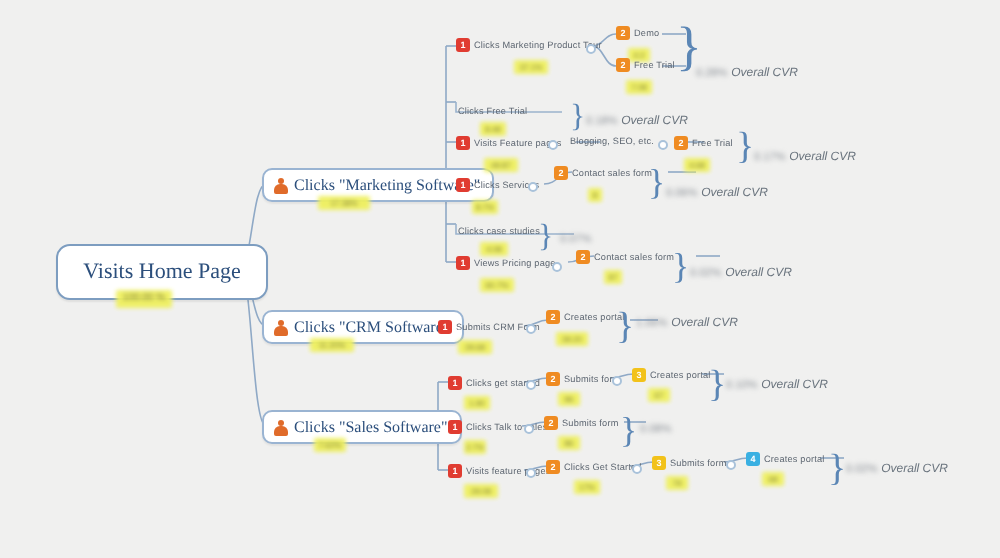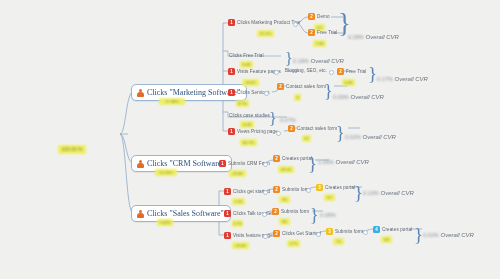--- a/index.html
+++ b/index.html
@@ -180,20 +180,23 @@
       <path d="M261 213 C267 213, 267 211, 273 211"></path>
       <path d="M312 211 L323 211"></path>
 
       <path d="M262 235 C268 235, 268 233, 274 233"></path>
       <path d="M315 233 C321 233, 321 231, 327 231"></path>
       <path d="M362 231 C368 231, 368 229, 374 229"></path>
       <path d="M410 229 L422 229"></path>
     </g>
   </svg>
 
+  <div class="root-node" style="left:28px;top:122px;width:84px;">
+    <span>Visits Home Page</span>
+  </div>
   <div class="chip big" style="left:58px;top:145px;width:28px;">100.00 %</div>
 
   <div class="l1-node" style="left:131px;top:84px;">
     <span class="person-icon"></span>
     <span>Clicks "Marketing Software"</span>
   </div>
   <div class="chip" style="left:159px;top:98px;width:26px;">17.38%</div>
 
   <div class="l1-node" style="left:131px;top:155px;">
     <span class="person-icon"></span>

